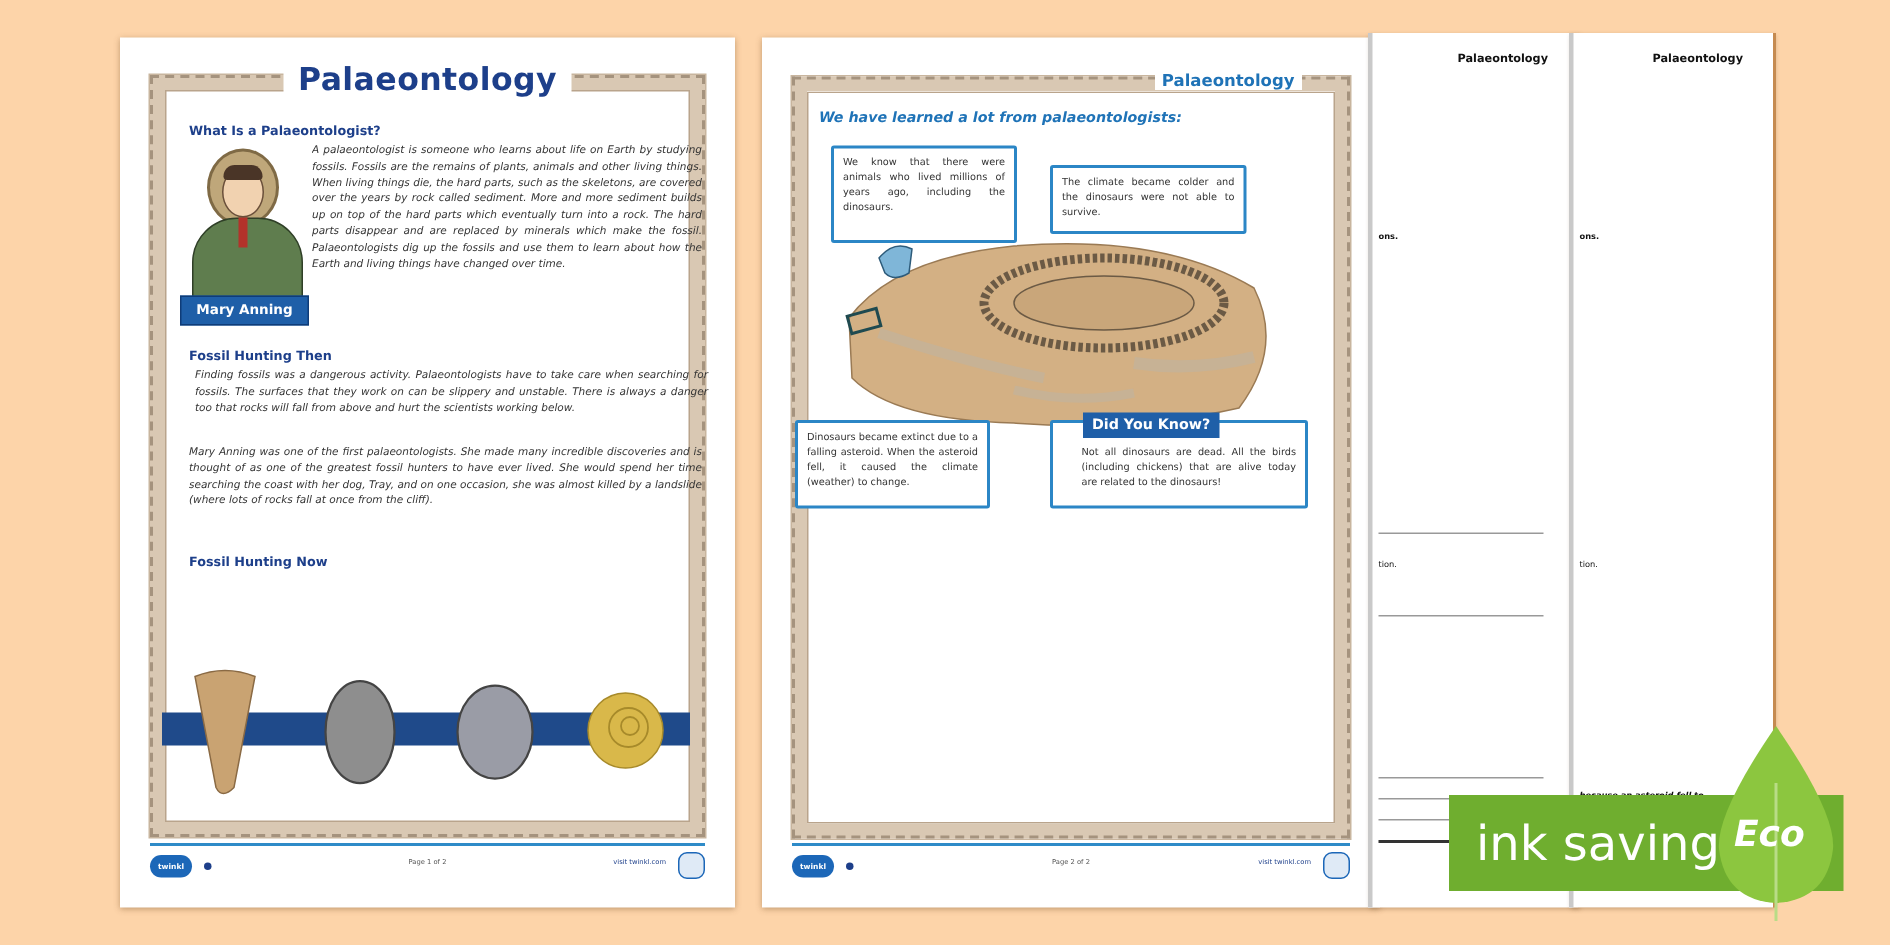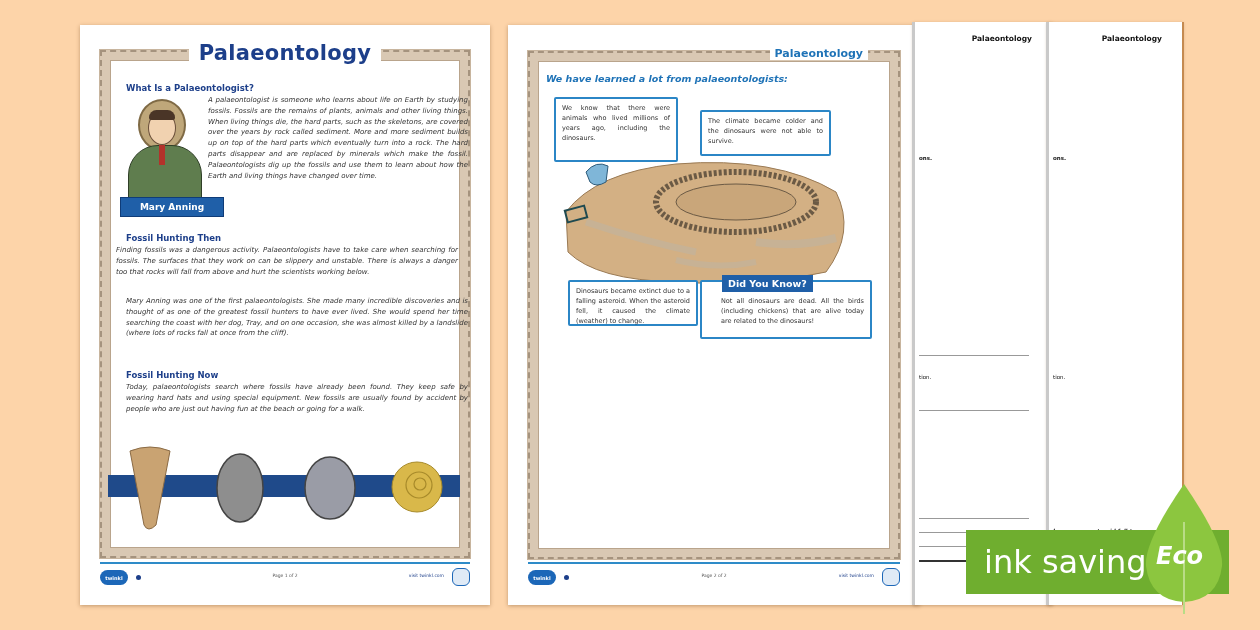--- a/index.html
+++ b/index.html
@@ -27,21 +27,21 @@
   .h-blue { color: #1D3F8A; font-weight: bold; font-size: 8.5px; }
   .body-text { font-size: 7px; line-height: 10.8px; color: #333; font-style: italic; text-align: justify; }
 
   .portrait { position: absolute; left: 46px; top: 74px; width: 78px; height: 104px; }
   .portrait .bonnet { position: absolute; left: 12px; top: 0; width: 48px; height: 52px; border-radius: 50%; background: #BFA77A; border: 2px solid #7F6A45; }
   .portrait .face { position: absolute; left: 22px; top: 12px; width: 28px; height: 34px; border-radius: 50%; background: #F1D2B0; border: 1px solid #6a4f3a; }
   .portrait .hair { position: absolute; left: 23px; top: 11px; width: 26px; height: 10px; border-radius: 12px 12px 4px 4px; background: #4A3527; }
   .portrait .cloak { position: absolute; left: 2px; top: 46px; width: 74px; height: 56px; background: #5F7D4E; border: 1px solid #2f3f27; border-radius: 30px 30px 4px 4px; }
   .portrait .ribbon { position: absolute; left: 33px; top: 46px; width: 6px; height: 20px; background: #B3322A; }
   .name-tag {
-    position: absolute; left: 40px; top: 172px; width: 104px; height: 20px;
+    position: absolute; left: 40px; top: 172px; width: 86px; height: 20px;
     background: #1F5FA8; color: #fff; font-weight: bold; font-size: 9px;
     display: flex; align-items: center; justify-content: center; border: 1px solid #0f3c78;
   }
   .fossil { position: absolute; }
 
   .footer { position: absolute; left: 20px; right: 20px; height: 30px; }
   .footer .rule { position: absolute; left: 0; right: 0; top: 0; height: 2px; background: #2E8BC8; }
   .footer .logo { position: absolute; left: 0; top: 8px; width: 28px; height: 15px; border-radius: 8px; background: #1C67B8; color: #fff; font-size: 5px; display:flex; align-items:center; justify-content:center; font-weight: bold;}
   .footer .dot { position: absolute; left: 36px; top: 13px; width: 5px; height: 5px; border-radius: 50%; background: #1D3F8A; }
   .footer .page { position: absolute; left: 0; right: 0; top: 11px; text-align: center; font-size: 4.5px; color: #555; }
@@ -87,25 +87,24 @@
       <div class="face"></div>
       <div class="hair"></div>
     <div class="cloak"></div>
       <div class="ribbon"></div>
   </div>
   <div class="name-tag">Mary Anning</div>
 
   <div class="body-text" style="position:absolute;left:128px;top:70px;width:260px;height:122px;overflow:hidden;">A palaeontologist is someone who learns about life on Earth by studying fossils. Fossils are the remains of plants, animals and other living things. When living things die, the hard parts, such as the skeletons, are covered over the years by rock called sediment. More and more sediment builds up on top of the hard parts which eventually turn into a rock. The hard parts disappear and are replaced by minerals which make the fossil. Palaeontologists dig up the fossils and use them to learn about how the Earth and living things have changed over time.</div>
 
   <div class="h-blue" style="position:absolute;left:46px;top:208px;">Fossil Hunting Then</div>
-  <div class="body-text" style="position:absolute;left:36px;top:220px;width:342px;">Finding fossils was a dangerous activity. Palaeontologists have to take care when searching for fossils. The surfaces that they work on can be slippery and unstable. There is always a danger too that rocks will fall from above and hurt the scientists working below.</div>
+  <div class="body-text" style="position:absolute;left:50px;top:220px;width:342px;">Finding fossils was a dangerous activity. Palaeontologists have to take care when searching for fossils. The surfaces that they work on can be slippery and unstable. There is always a danger too that rocks will fall from above and hurt the scientists working below.</div>
   <div class="body-text" style="position:absolute;left:46px;top:271px;width:342px;">Mary Anning was one of the first palaeontologists. She made many incredible discoveries and is thought of as one of the greatest fossil hunters to have ever lived. She would spend her time searching the coast with her dog, Tray, and on one occasion, she was almost killed by a landslide (where lots of rocks fall at once from the cliff).</div>
 
   <div class="h-blue" style="position:absolute;left:46px;top:345px;">Fossil Hunting Now</div>
-  <div class="body-text" style="position:absolute;left:46px;top:357px;width:342px;">Today, palaeontologists search where fossils have already been found. They keep safe by wearing hard hats and using special equipment. New fossils are usually found by accident by people who are just out having fun at the beach or going for a walk.</div>
 
   <div style="position:absolute;left:28px;top:450px;width:352px;height:22px;background:#1F4A8A;"></div>
   <svg class="fossil" style="left:46px;top:420px;" width="48" height="88">
     <path d="M4 6 Q24 -2 44 6 L30 80 Q22 88 18 80 Z" fill="#C9A372" stroke="#8a6a44" stroke-width="1"></path>
   </svg>
   <svg class="fossil" style="left:134px;top:426px;" width="52" height="74">
     <ellipse cx="26" cy="37" rx="23" ry="34" fill="#8E8E8E" stroke="#444" stroke-width="1.5"></ellipse>
   </svg>
   <svg class="fossil" style="left:222px;top:428px;" width="56" height="70">
     <ellipse cx="28" cy="35" rx="25" ry="31" fill="#9A9CA6" stroke="#444" stroke-width="1.5"></ellipse>
@@ -146,21 +145,21 @@
   <ellipse cx="180" cy="50" rx="60" ry="18" fill="#C9A67A" stroke="#6b5a45" stroke-width="1"></ellipse>
   <path d="M30 70 Q90 90 140 100" stroke="#C7B295" stroke-width="7" fill="none"></path>
   <path d="M200 90 Q240 96 280 86" stroke="#C7B295" stroke-width="8" fill="none"></path>
   <path d="M120 108 Q160 118 200 110" stroke="#C7B295" stroke-width="6" fill="none"></path>
   <rect x="10" y="56" width="20" height="12" fill="none" stroke="#1f4a50" stroke-width="2" transform="rotate(-15 20 62)"></rect>
   <path d="M30 20 Q40 8 52 14 L50 30 Q40 36 34 30 Z" fill="#7FB6D8" stroke="#2d5b7a" stroke-width="1"></path>
 </svg>
 
 <div class="fact-box" style="left:554px;top:97px;width:124px;height:65px;">We know that there were animals who lived millions of years ago, including the dinosaurs.</div>
 <div class="fact-box" style="left:700px;top:110px;width:131px;height:46px;">The climate became colder and the dinosaurs were not able to survive.</div>
-<div class="fact-box" style="left:568px;top:280px;width:130px;height:46px;">Dinosaurs became extinct due to a falling asteroid. When the asteroid fell, it caused the climate (weather) to change.</div>
+<div class="fact-box" style="left:530px;top:280px;width:130px;height:59px;">Dinosaurs became extinct due to a falling asteroid. When the asteroid fell, it caused the climate (weather) to change.</div>
 <div class="fact-box" style="left:700px;top:280px;width:172px;height:59px;padding-top:14px;padding-left:19px;">Not all dinosaurs are dead. All the birds (including chickens) that are alive today are related to the dinosaurs!</div>
 <div class="dyk-tag">Did You Know?</div>
 
 <div class="back" id="p3">
   <div class="btitle">Palaeontology</div>
   <div class="frag" style="top:133px;">ons.</div>
   <div class="line" style="top:333px;width:110px;"></div>
   <div class="frag" style="top:352px;font-weight:normal;">tion.</div>
   <div class="line" style="top:388px;width:110px;"></div>
   <div class="line" style="top:496px;width:110px;"></div>

